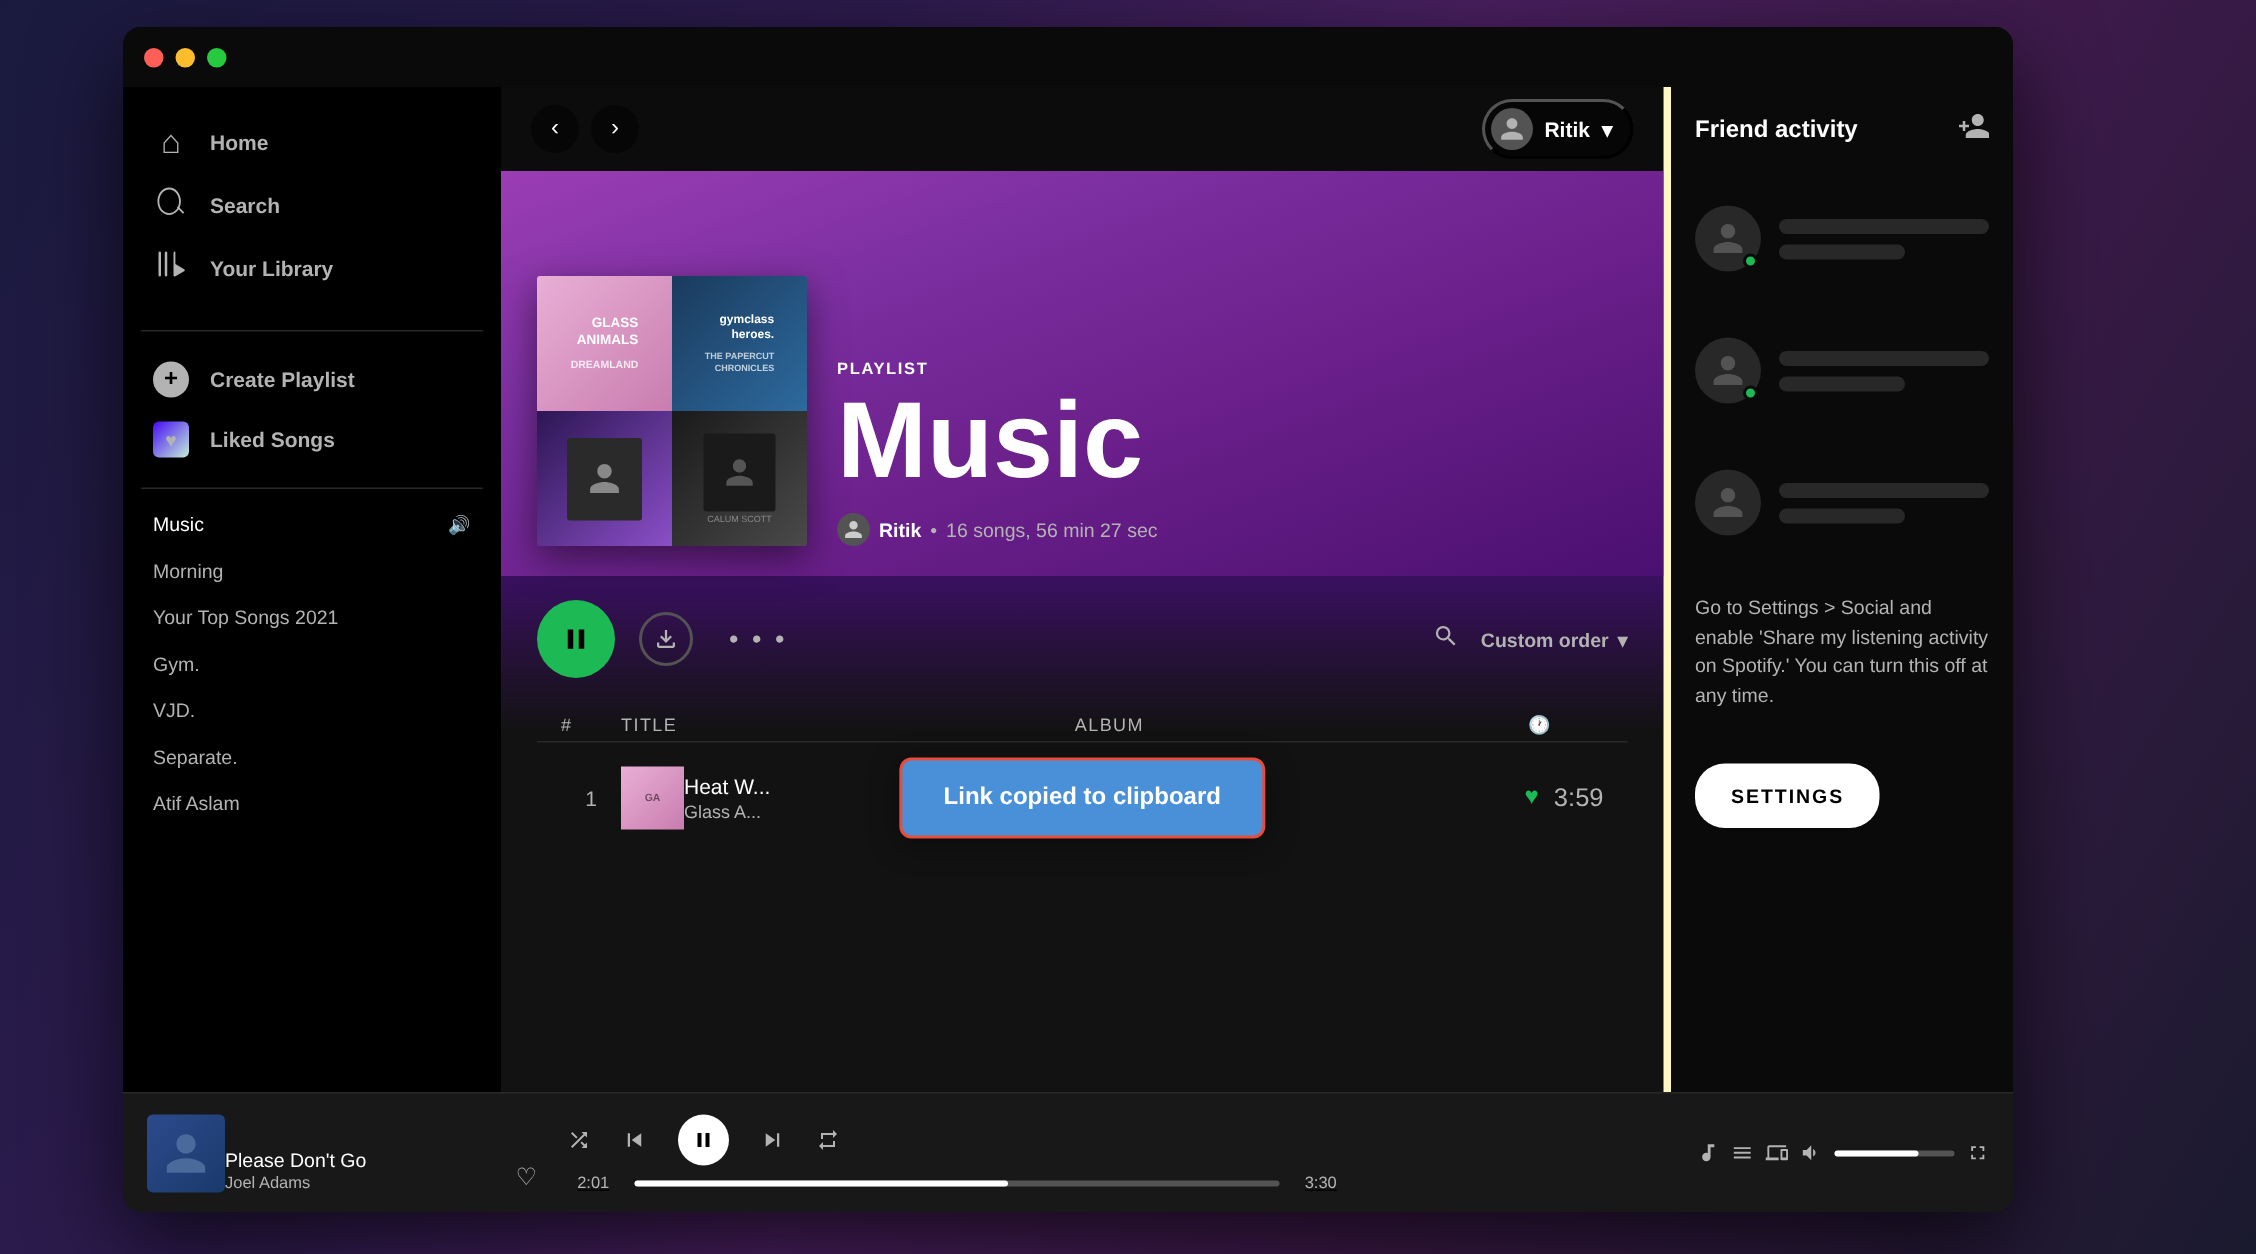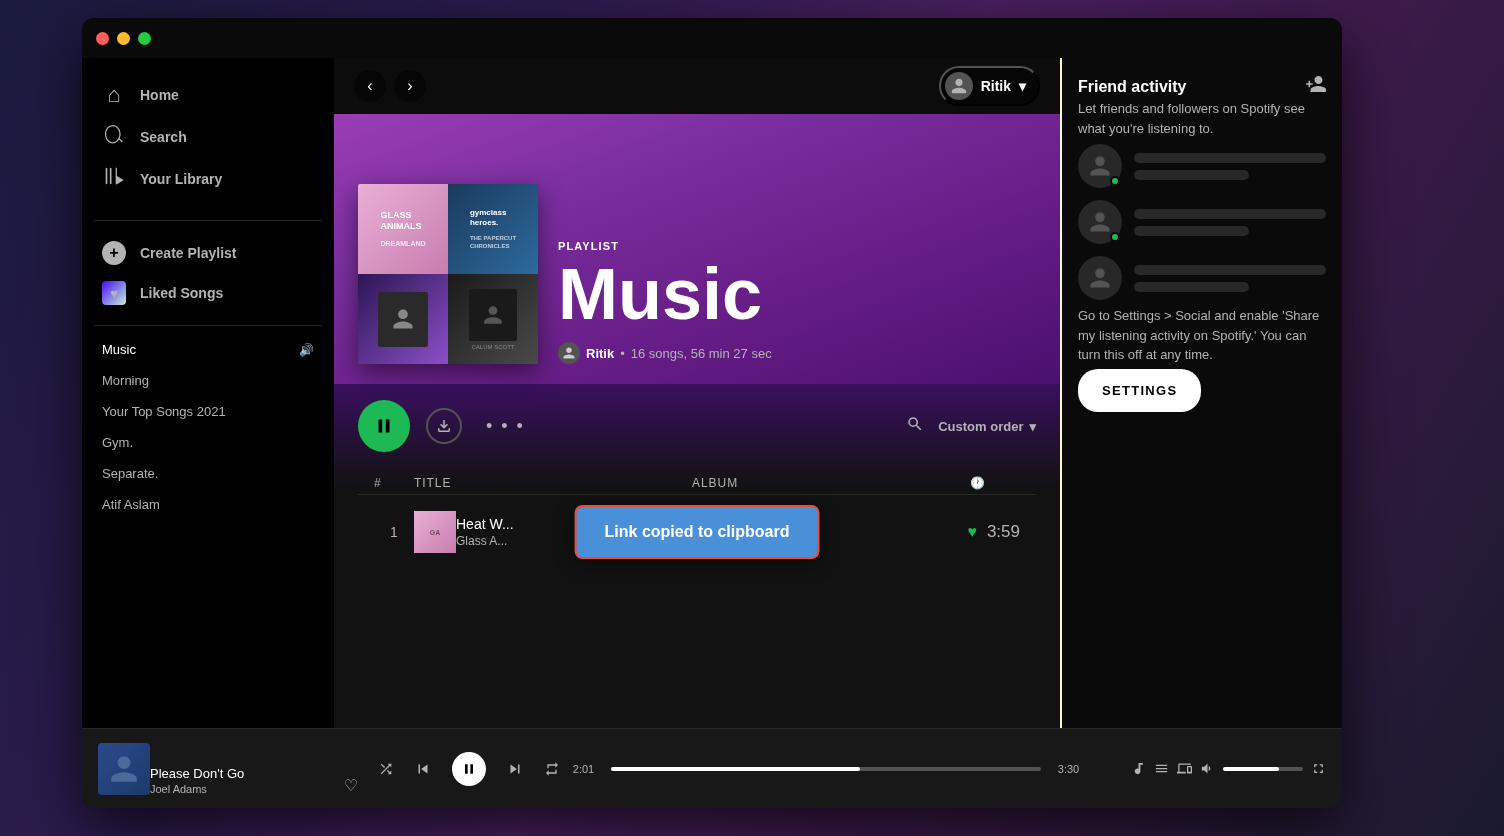--- a/index.html
+++ b/index.html
@@ -243,21 +243,21 @@
     }
     .art-cell-1 { background: linear-gradient(135deg, #e9afd5 0%, #c87daf 100%); }
     .art-cell-2 { background: linear-gradient(135deg, #1a3a5c 0%, #2d6a9f 100%); }
     .art-cell-3 { background: linear-gradient(135deg, #2c1654 0%, #8b4fc8 100%); }
     .art-cell-4 { background: linear-gradient(135deg, #1a1a1a 0%, #4a4a4a 100%); }
 
     .art-text {
       font-size: 9px;
       font-weight: 800;
       color: #fff;
-      text-align: left;
+      text-align: right;
       padding: 4px;
       line-height: 1.2;
     }
     .art-text-dark { color: rgba(255,255,255,0.7); }
 
     .hero-info {
       margin-left: 20px;
       color: #fff;
     }
     .hero-label {
@@ -452,27 +452,27 @@
       font-size: 16px;
       font-weight: 600;
       border: 2px solid #e74c3c;
       white-space: nowrap;
       z-index: 100;
       box-shadow: 0 4px 20px rgba(0,0,0,0.4);
     }
 
     
     .friend-panel {
-      width: 282px;
+      width: 233px;
       background: #0a0a0a;
-      border-left: 2px solid #fef9c3;
+      border-left: 5px solid #fef9c3;
       padding: 16px;
       display: flex;
       flex-direction: column;
-      gap: 0;
+      gap: 32px;
       flex-shrink: 0;
       overflow-y: auto;
     }
     .friend-panel-header {
       display: flex;
       align-items: center;
       justify-content: space-between;
     }
     .friend-panel-title {
       font-size: 16px;
@@ -595,24 +595,25 @@
       color: #b3b3b3;
       font-size: 16px;
       cursor: pointer;
       flex-shrink: 0;
     }
 
     
     .player-controls {
       flex: 1;
       display: flex;
-      flex-direction: row;
-      align-items: center;
+      flex-direction: column;
+      align-items: flex-start;
       gap: 6px;
       padding: 0 20px;
+      text-decoration: underline;
     }
     .player-buttons {
       display: flex;
       align-items: center;
       gap: 20px;
     }
     .pb-btn {
       background: none;
       border: none;
       color: #b3b3b3;
@@ -767,20 +768,23 @@
           <span class="speaker-icon">🔊</span>
         </div>
         <div class="playlist-item">
           <span>Morning</span>
         </div>
         <div class="playlist-item">
           <span>Your Top Songs 2021</span>
         </div>
         <div class="playlist-item">
           <span>Gym.</span>
+        </div>
+        <div class="playlist-item">
+          <span>VJD.</span>
         </div>
         <div class="playlist-item">
           <span>Separate.</span>
         </div>
         <div class="playlist-item">
           <span>Atif Aslam</span>
         </div>
       </div>
     </div>
 
@@ -914,21 +918,20 @@
     <div class="friend-panel">
       <div class="friend-panel-header">
         <span class="friend-panel-title">Friend activity</span>
         <span class="friend-panel-icon">
           <svg width="20" height="20" viewBox="0 0 24 24" fill="currentColor">
             <path d="M15 12c2.7 0 4.8-2.1 4.8-4.8S17.7 2.4 15 2.4s-4.8 2.1-4.8 4.8S12.3 12 15 12zm0 2.4c-3.2 0-9.6 1.6-9.6 4.8v2.4h19.2v-2.4c0-3.2-6.4-4.8-9.6-4.8zM5 11V8H3v3H0v2h3v3h2v-3h3v-2H5z"></path>
           </svg>
         </span>
       </div>
 
-      <p class="friend-panel-desc">Let friends and followers on Spotify see what you're listening to.</p>
 
       <div class="friend-avatar-row">
         <div class="friend-avatar">
           <svg width="24" height="24" viewBox="0 0 24 24" fill="#535353">
               <path d="M12 12c2.7 0 4.8-2.1 4.8-4.8S14.7 2.4 12 2.4 7.2 4.5 7.2 7.2 9.3 12 12 12zm0 2.4c-3.2 0-9.6 1.6-9.6 4.8v2.4h19.2v-2.4c0-3.2-6.4-4.8-9.6-4.8z"></path>
             </svg>
           <div class="friend-dot"></div>
         </div>
         <div class="friend-lines">
           <div class="friend-line friend-line-long"></div>

